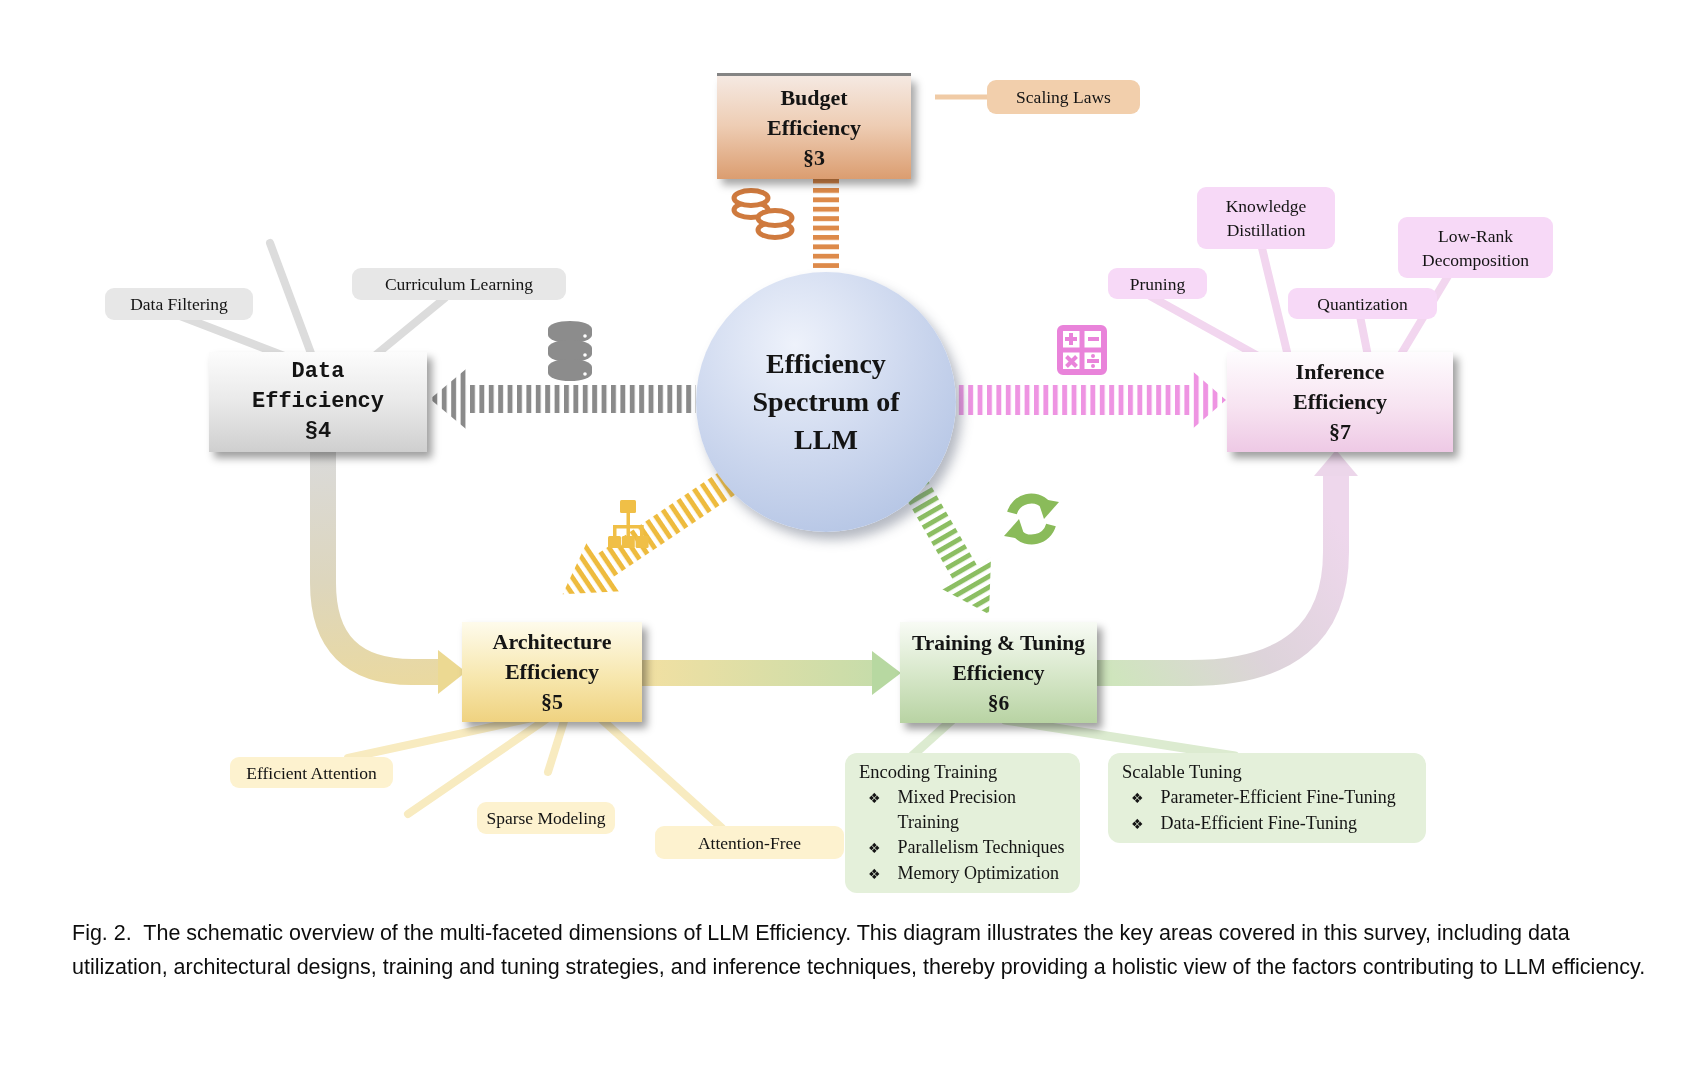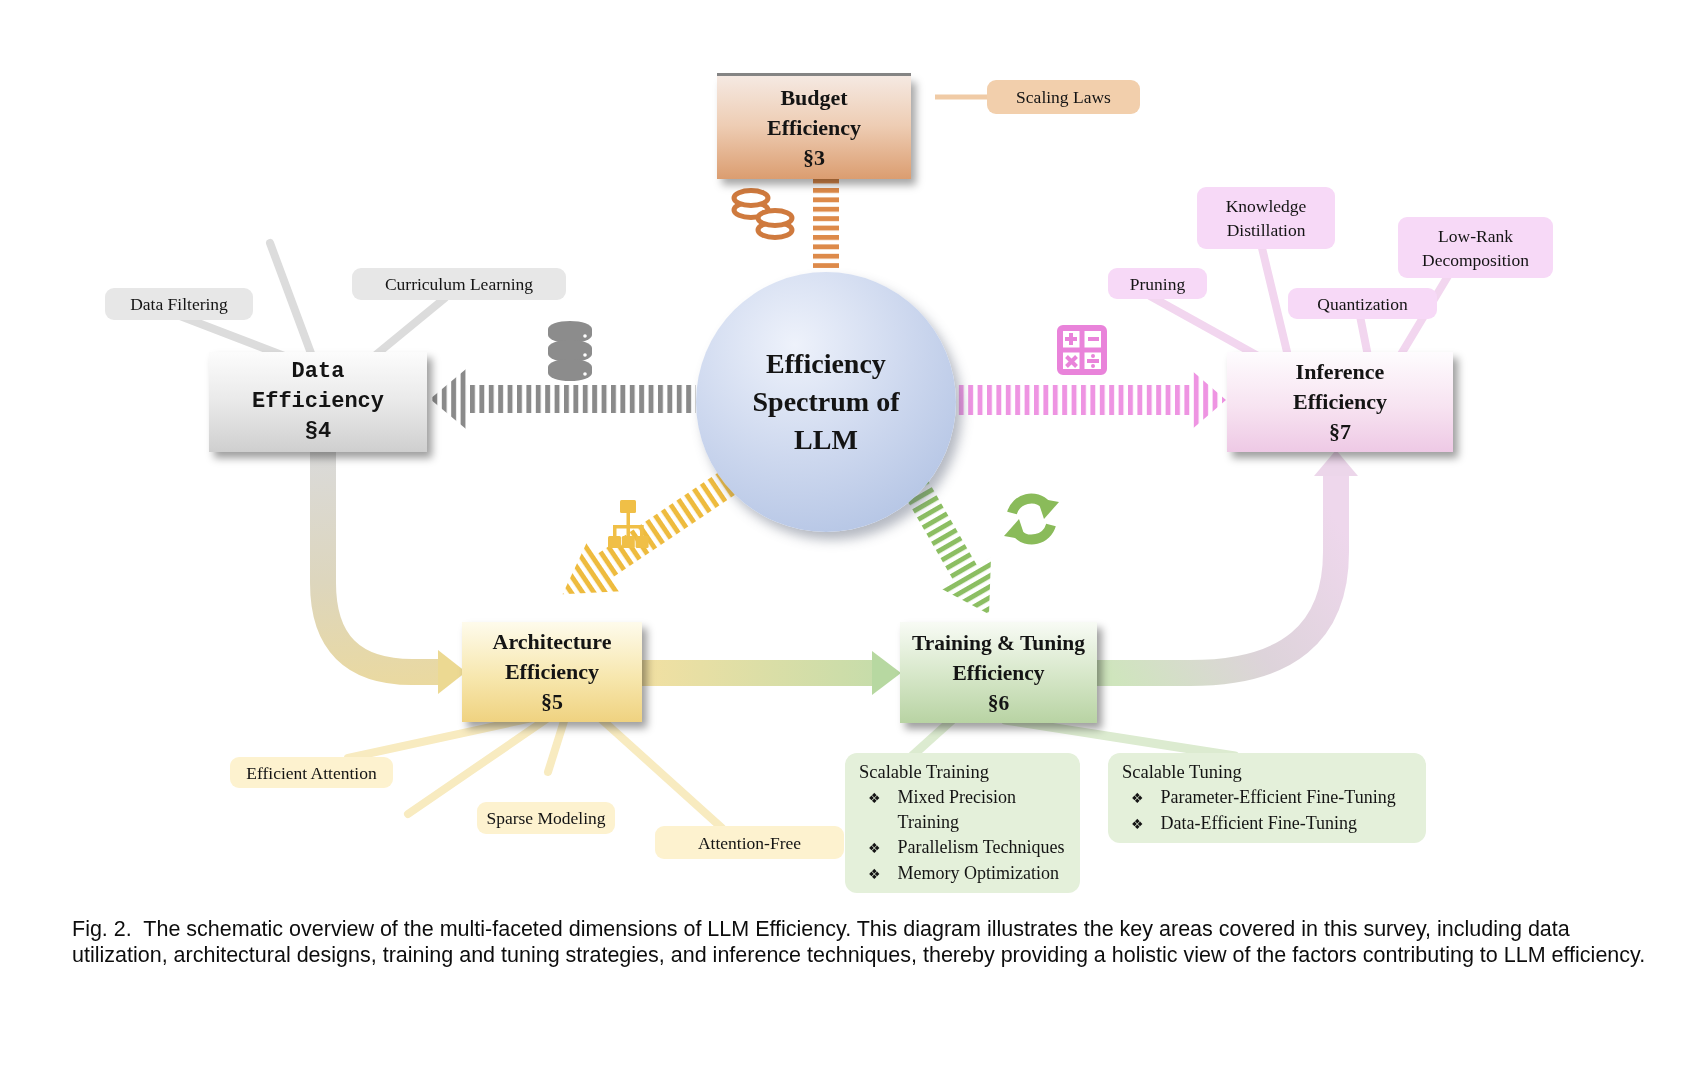--- a/index.html
+++ b/index.html
@@ -29,21 +29,21 @@
   .pill-gray{background:#e7e7e7;}
   .pill-pink{background:#f7d9f7;}
   .pill-yellow{background:#fdf2cf;}
   .pill-peach{background:#f2cfac;}
   
   .glist{background:#e4f0da;border-radius:12px;padding:7px 12px 6px 14px;font-size:18px;line-height:25px;}
   .glist-title{font-size:18.5px;}
   .glist-item{display:flex;align-items:baseline;}
   .bul{font-size:14px;margin:0 17px 0 9px;flex:0 0 auto;}
   
-  .caption{font-family:"Liberation Sans","DejaVu Sans",sans-serif;font-size:21.5px;line-height:26px;
+  .caption{font-family:"Liberation Sans","DejaVu Sans",sans-serif;font-size:21.5px;line-height:34px;
            color:#0d0d0d;white-space:pre-wrap;}
 </style>
 </head>
 <body>
 
 <div class="stage">
 
   <svg class="layer" width="1704" height="1070" viewBox="0 0 1704 1070">
     <defs>
       <pattern id="hsO" patternUnits="userSpaceOnUse" width="12" height="9.4">
@@ -237,21 +237,21 @@
     <span class="prelines">Efficient Attention</span>
   </div>
   <div class="abs pill pill-yellow" style="left:477px;top:802px;width:138px;height:32px;">
     <span class="prelines">Sparse Modeling</span>
   </div>
   <div class="abs pill pill-yellow" style="left:655px;top:826px;width:189px;height:33px;">
     <span class="prelines">Attention-Free</span>
   </div>
 
   <div class="abs glist" style="left:845px;top:753px;width:235px;">
-    <div class="glist-title">Scalable Training</div>
+    <div class="glist-title">Encoding Training</div>
     <div class="glist-item">
       <span class="bul">❖</span>
       <span>Mixed Precision Training</span>
     </div>
     <div class="glist-item">
       <span class="bul">❖</span>
       <span>Parallelism Techniques</span>
     </div>
     <div class="glist-item">
       <span class="bul">❖</span>

